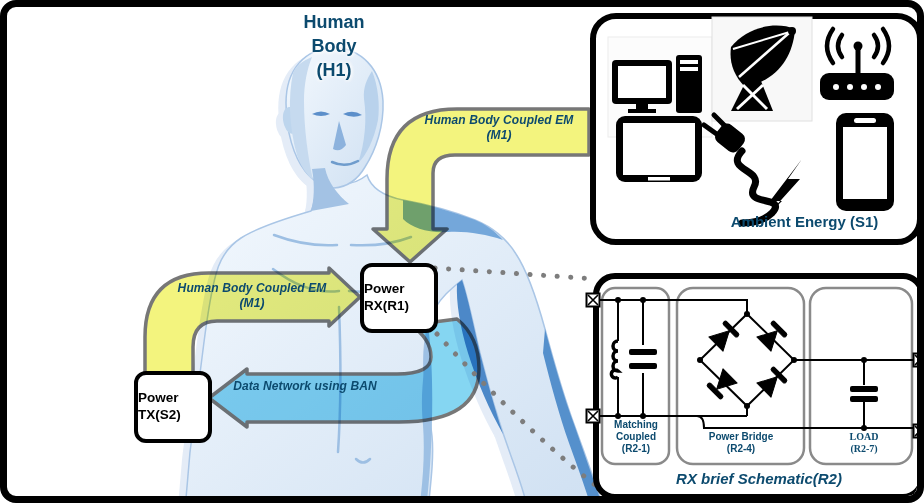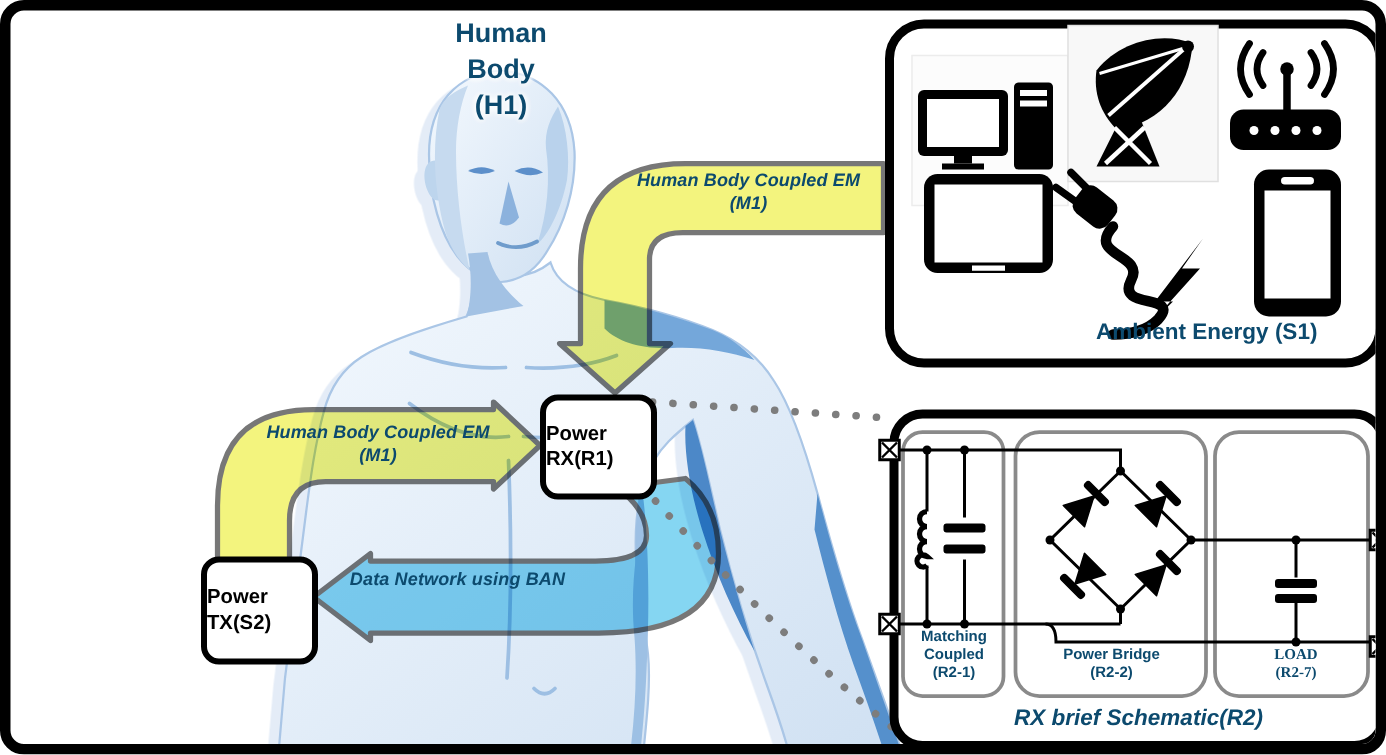--- a/index.html
+++ b/index.html
@@ -273,21 +273,21 @@
     </g>
   </svg>
 
   <div class="lbl sub-lbl" style="left:594px;top:412px;width:70px;">
     <div>Matching</div>
     <div>Coupled</div>
     <div>(R2-1)</div>
   </div>
   <div class="lbl sub-lbl" style="left:678px;top:424px;width:112px;">
     <div>Power Bridge</div>
-    <div>(R2-2)</div>
+    <div>(R2-4)</div>
   </div>
   <div class="lbl sub-lbl" style="left:822px;top:424px;width:70px;font-family:Liberation Serif, serif;">
     <div>LOAD</div>
     <div>(R2-7)</div>
   </div>
   <div id="schem-title" class="lbl" style="left:596px;top:463px;width:312px;">RX brief Schematic(R2)</div>
 
 </div>
 
 </body></html>

